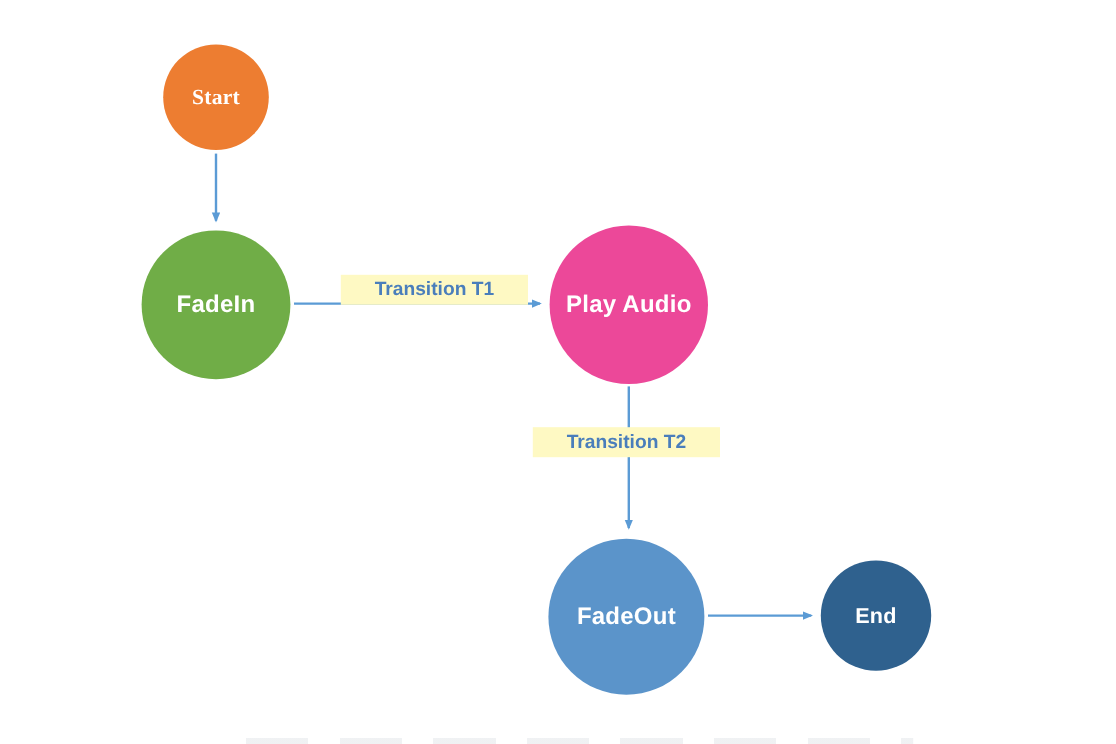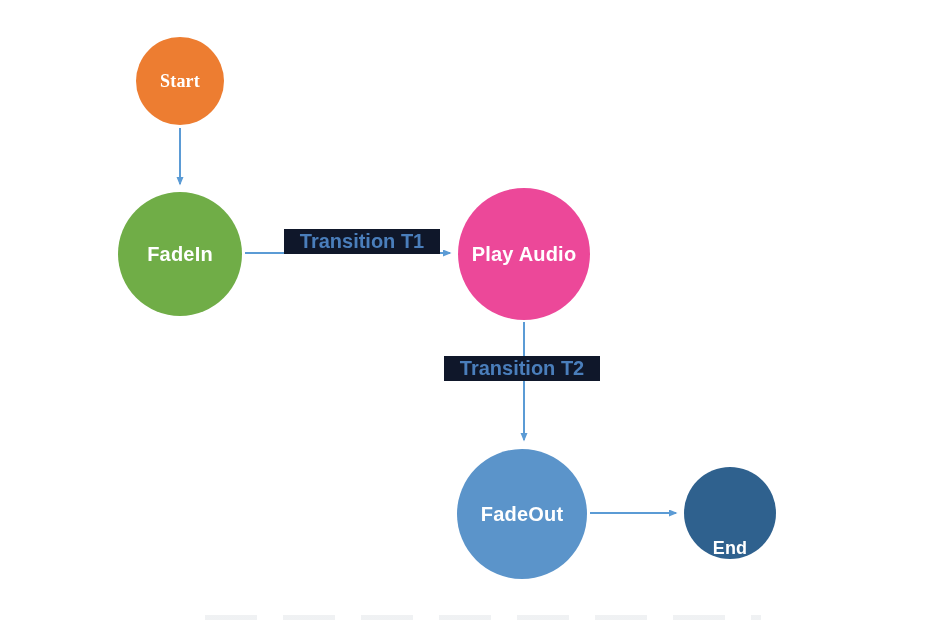--- a/index.html
+++ b/index.html
@@ -56,28 +56,27 @@
     left: 457px; top: 449px;
     width: 130px; height: 130px;
     background: #5B94CA;
     font-size: 20px;
   }
   .node-end {
     left: 684px; top: 467px;
     width: 92px; height: 92px;
     background: #2F618E;
     font-size: 18px;
-    align-items: flex-end;
   }
   .edge-label {
     position: absolute;
-    background: #0f172a;
+    background: #fef9c3;
     color: #4A7EBB;
     font-weight: bold;
-    font-size: 20px;
+    font-size: 16px;
     line-height: 25px;
     text-align: center;
     white-space: nowrap;
   }
   .edge-label-t1 {
     left: 284px; top: 229px;
     width: 156px;
   }
   .edge-label-t2 {
     left: 444px; top: 356px;

